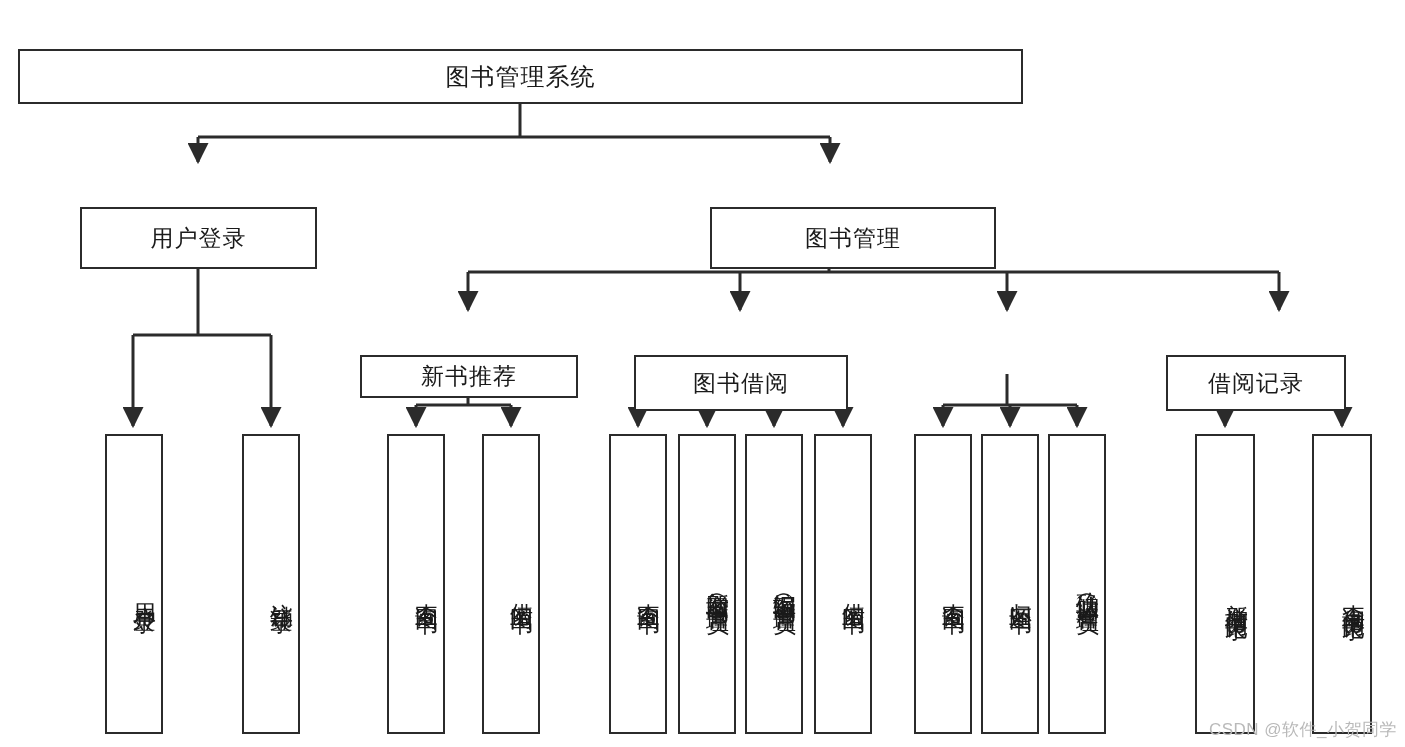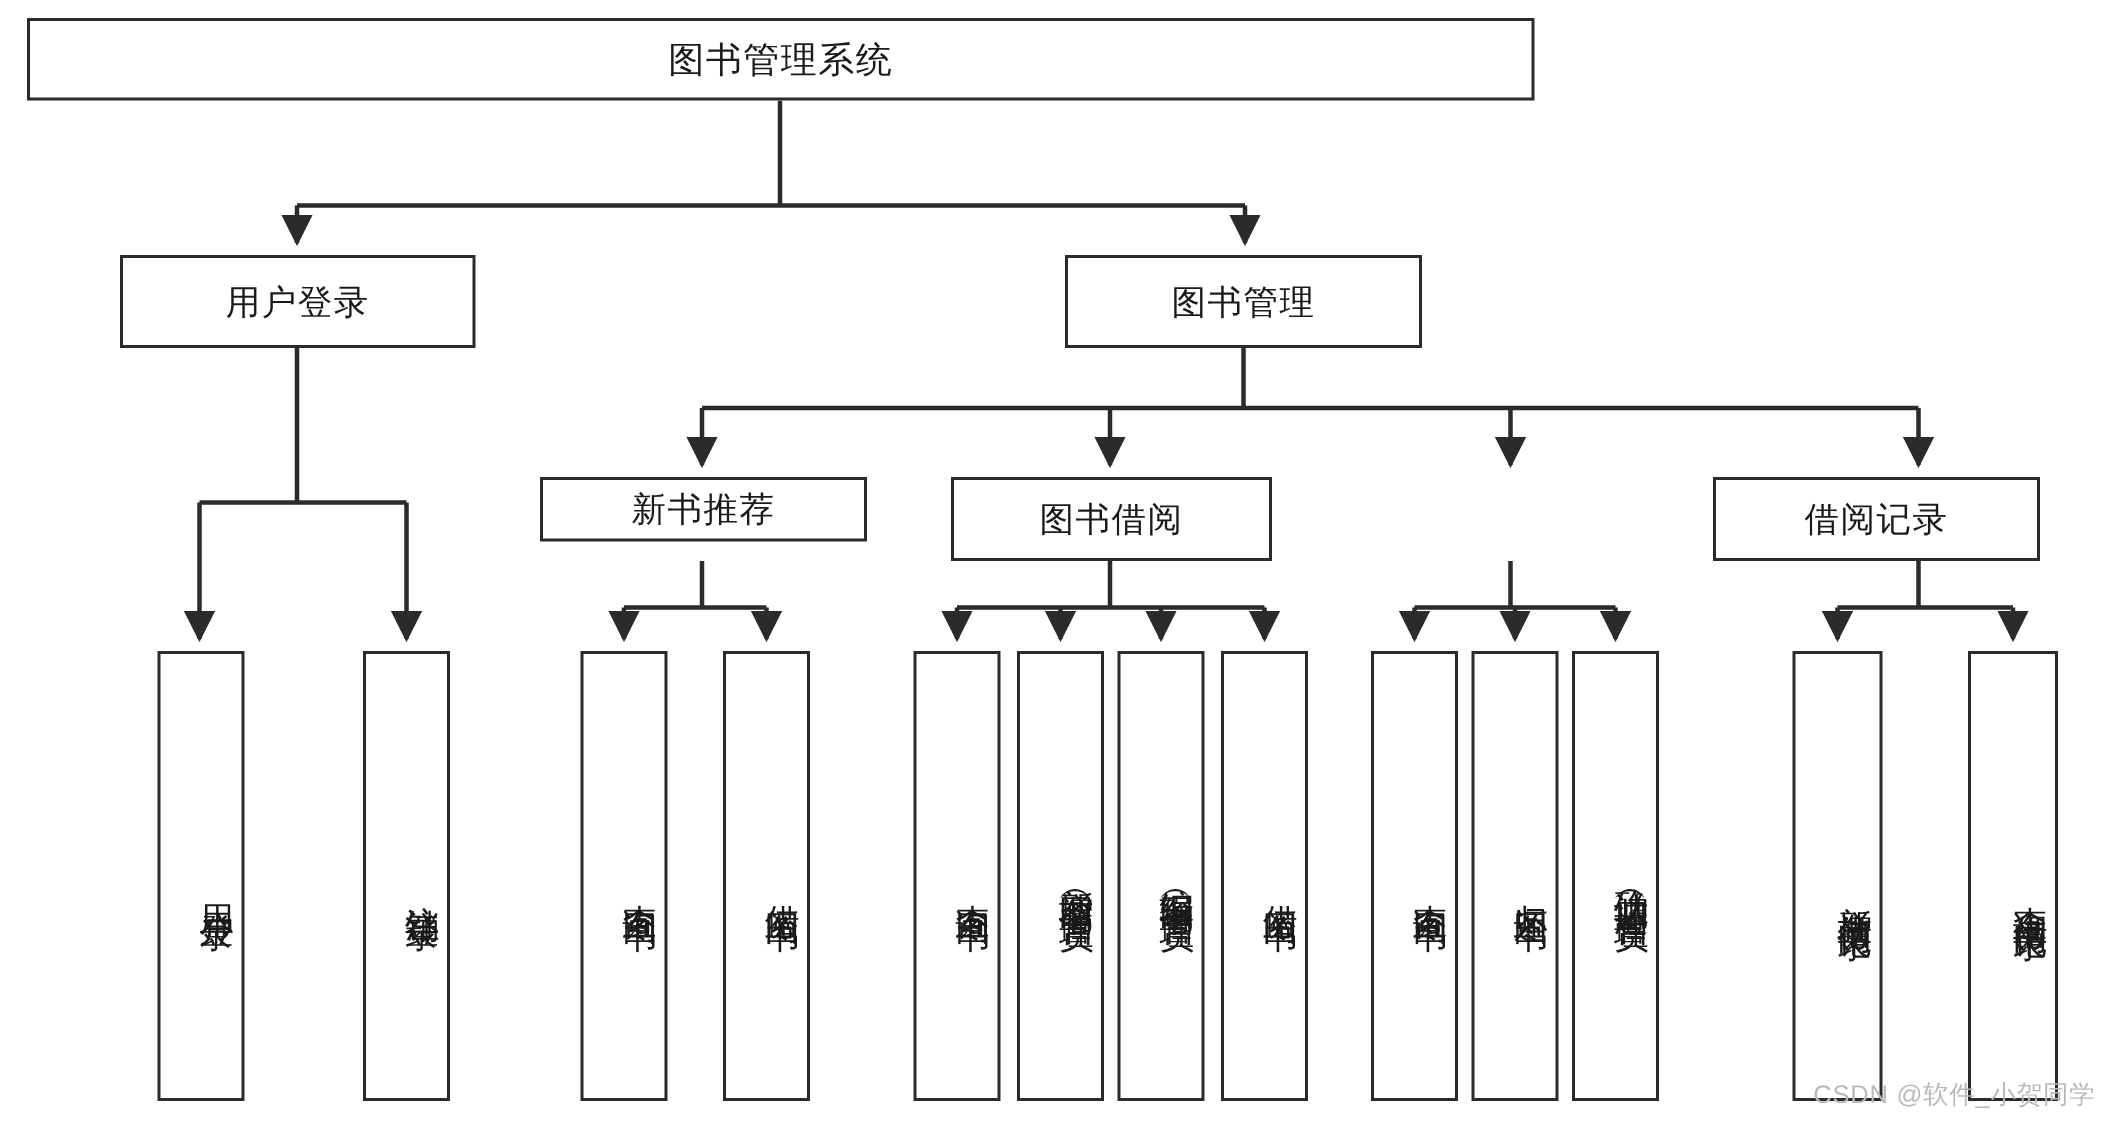--- a/index.html
+++ b/index.html
@@ -31,20 +31,21 @@
     border: 2px solid #2b2b2b;
     background: #ffffff;
     display: flex;
     align-items: center;
     justify-content: center;
     color: #1a1a1a;
   }
   .node.horizontal {
     font-size: 23px;
     letter-spacing: 1px;
+    margin-top: 37px;
   }
   .node.vertical {
     writing-mode: vertical-rl;
     text-orientation: upright;
     font-size: 23px;
     letter-spacing: 3px;
     padding-top: 14px;
     align-items: flex-start;
     justify-content: center;
   }
@@ -114,28 +115,28 @@
       <path d="M 1225 405 L 1342 405"></path>
       <path d="M 1225 405 L 1225 426" marker-end="url(#arrow)"></path>
       <path d="M 1342 405 L 1342 426" marker-end="url(#arrow)"></path>
     </g>
   </svg>
 
   <div class="node root horizontal" style="left:18px;top:12px;width:1005px;height:55px;">图书管理系统</div>
 
   <div class="node horizontal" style="left:80px;top:170px;width:237px;height:62px;">用户登录</div>
 
-  <div class="node horizontal" style="left:710px;top:170px;width:238px;height:62px;">图书管理</div>
+  <div class="node horizontal" style="left:710px;top:170px;width:286px;height:62px;">图书管理</div>
 
   <div class="node horizontal" style="left:360px;top:318px;width:218px;height:43px;">新书推荐</div>
 
   <div class="node horizontal" style="left:634px;top:318px;width:214px;height:56px;">图书借阅</div>
 
 
-  <div class="node horizontal" style="left:1142px;top:318px;width:218px;height:56px;">借阅记录</div>
+  <div class="node horizontal" style="left:1166px;top:318px;width:180px;height:56px;">借阅记录</div>
 
   <div class="node vertical" style="left:105px;top:434px;width:58px;height:300px;">用户登录</div>
 
   <div class="node vertical" style="left:242px;top:434px;width:58px;height:300px;">注销登录</div>
 
   <div class="node vertical" style="left:387px;top:434px;width:58px;height:300px;">查询图书</div>
 
   <div class="node vertical" style="left:482px;top:434px;width:58px;height:300px;">借阅图书</div>
 
   <div class="node vertical" style="left:609px;top:434px;width:58px;height:300px;">查询图书</div>

